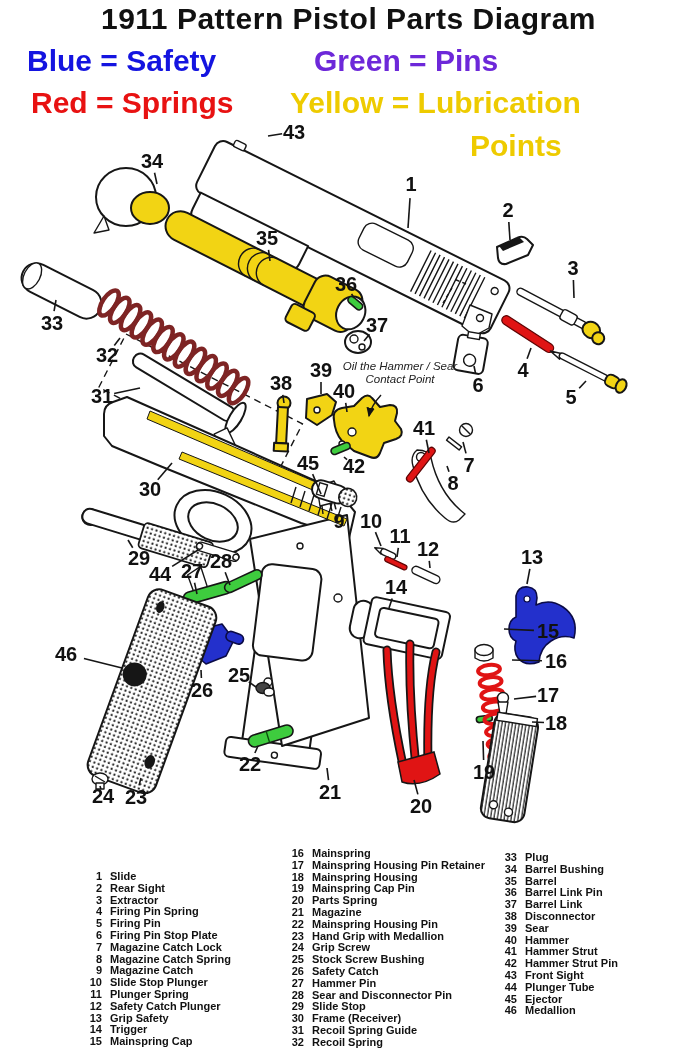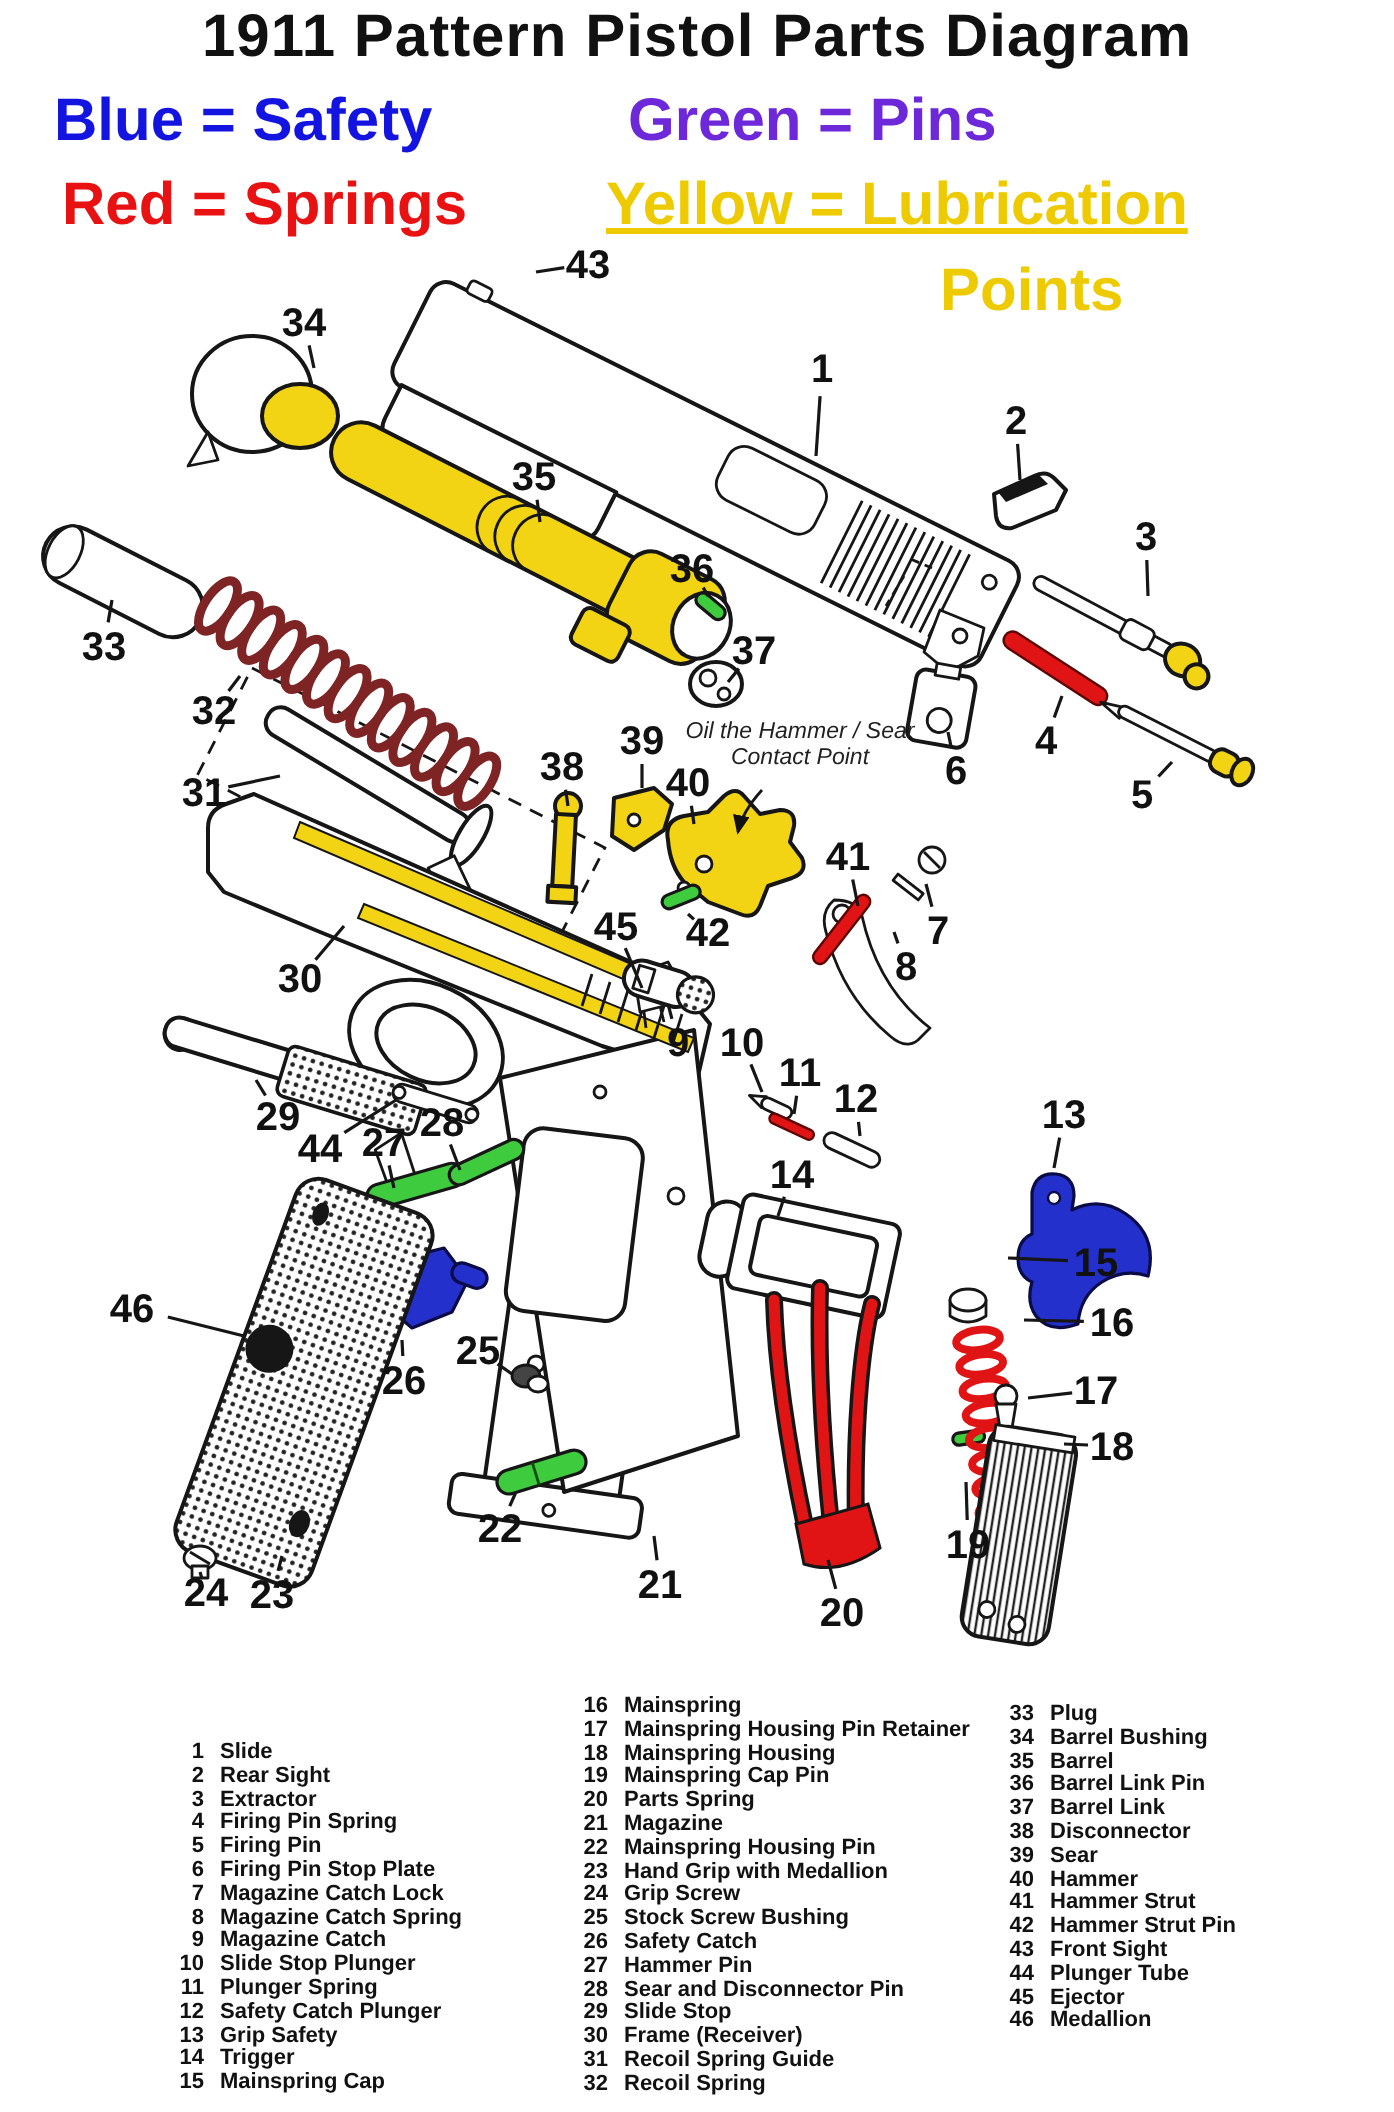--- a/index.html
+++ b/index.html
@@ -4,21 +4,21 @@
 <style>
   html,body{margin:0;padding:0;background:#fff;}
   body{width:697px;height:1056px;position:relative;overflow:hidden;
        font-family:"Liberation Sans",sans-serif;color:#111;}
   .abs{position:absolute;}
   #title{top:2px;left:0;width:697px;text-align:center;font-size:30px;font-weight:bold;letter-spacing:.5px;}
   .legend{font-size:30px;font-weight:bold;white-space:nowrap;}
   #legend-blue{left:27px;top:44px;}
   #legend-green{left:314px;top:44px;}
   #legend-red{left:31px;top:86px;}
-  #legend-yellow{left:303px;top:86px;text-decoration:underline;}
+  #legend-yellow{left:290px;top:86px;}
   #legend-yellow2{left:470px;top:129px;text-align:center;}
   #diagram-svg{left:0;top:0;width:697px;height:1056px;}
   #annotation{left:330px;top:360px;width:140px;text-align:center;font-size:11.5px;line-height:1.16;color:#222;font-style:italic;}
   .plist{font-size:11px;font-weight:bold;line-height:11.8px;white-space:nowrap;}
   #col1{left:83px;top:871px;}
   #col2{left:285px;top:848px;}
   #col3{left:498px;top:852px;}
   .prow{display:flex;}
   .pnum{width:19px;text-align:right;margin-right:8px;flex:none;}
   

